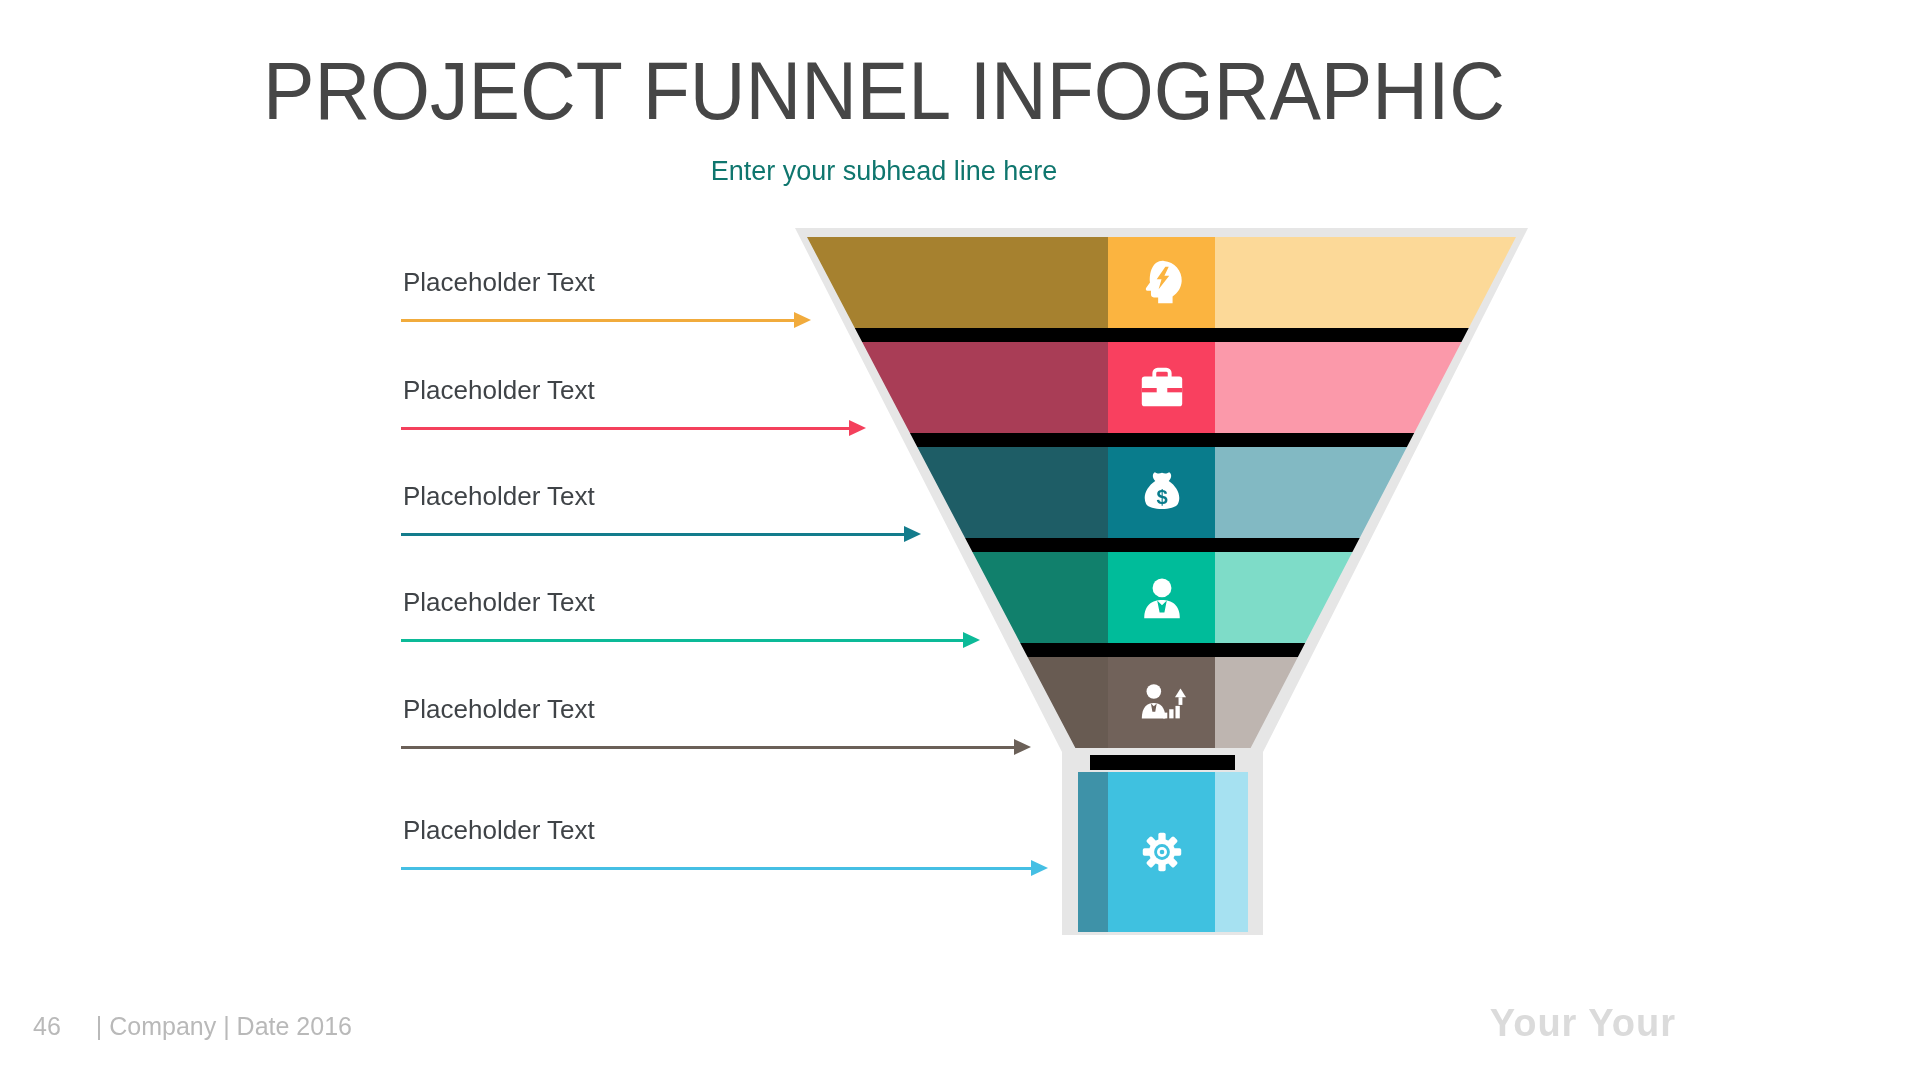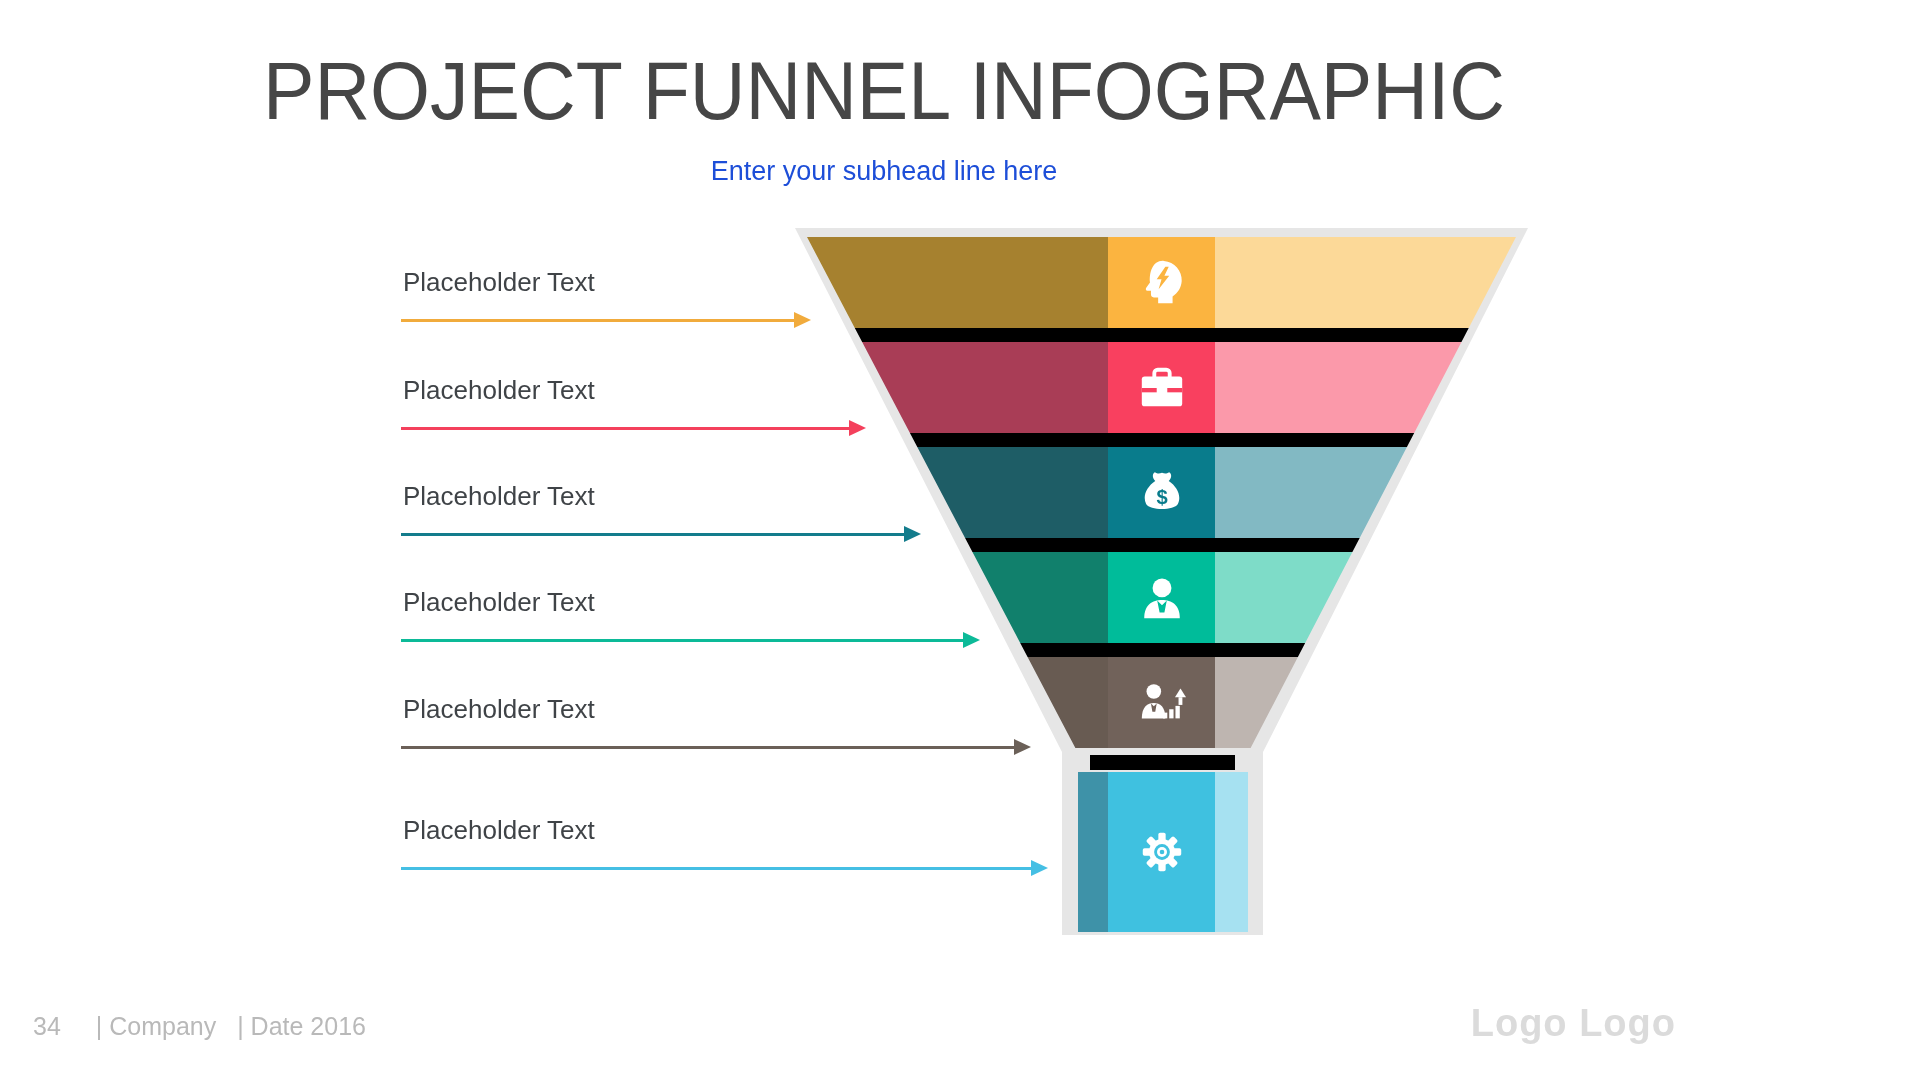--- a/index.html
+++ b/index.html
@@ -2,39 +2,39 @@
 <html><head>
 <meta charset="utf-8">
 <style>
   html,body{margin:0;padding:0;background:#fff;}
   .slide{position:relative;width:1768px;height:1080px;background:#ffffff;overflow:hidden;
          font-family:"Liberation Sans","DejaVu Sans",sans-serif;}
   .title{position:absolute;top:46px;left:0;width:100%;text-align:center;
          font-size:82px;font-weight:400;color:#464646;letter-spacing:0px;
          transform:scaleX(0.94);transform-origin:50% 50%;white-space:nowrap;line-height:1.1;}
   .subtitle{position:absolute;top:155px;left:0;width:100%;text-align:center;
-            font-size:27px;color:#1d4ed8;line-height:1.2;}
+            font-size:27px;color:#0f766e;line-height:1.2;}
   
   .funnel{position:absolute;left:790px;top:225px;width:740px;height:712px;}
   .funnel-outline{position:absolute;left:0;top:0;width:740px;height:712px;background:#e6e6e6;
     clip-path:polygon(5px 3px,738px 3px,473px 527px,473px 710px,272px 710px,272px 527px);}
   .funnel-inner{position:absolute;left:0;top:0;width:740px;height:712px;
     clip-path:polygon(17px 12px,726px 12px,458px 528px,458px 707px,288px 707px,288px 528px);}
   .band-zone{position:absolute;}
   .separator{position:absolute;background:#000;}
   .icon-cell{position:absolute;left:318px;width:107px;display:flex;align-items:center;justify-content:center;}
   
   .row-label{position:absolute;left:403px;font-size:26px;color:#3f4347;line-height:30px;}
   .row-arrow{position:absolute;left:401px;height:16px;display:flex;align-items:center;}
   .arrow-line{flex:1;height:3px;}
   .arrow-head{width:0;height:0;border-top:8px solid transparent;border-bottom:8px solid transparent;}
   
   .footer{position:absolute;left:33px;top:1012px;font-size:25px;color:#b9b9b9;white-space:nowrap;}
   .footer .pg{margin-right:28px;}
-  .footer .co{margin-right:14px;}
+  .footer .co{}
   .logo{position:absolute;right:92px;top:1002px;font-size:38px;font-weight:700;color:#dbdbdb;letter-spacing:1px;}
 </style>
 </head>
 <body>
 
 <div class="slide">
   <div class="title">PROJECT FUNNEL INFOGRAPHIC</div>
   <div class="subtitle">Enter your subhead line here</div>
 
   <div class="funnel">
@@ -150,18 +150,18 @@
         <div class="arrow-head" style="border-left: 17px solid rgb(107, 96, 88);"></div>
       </div>
       <div class="row-label" style="top: 815px;">Placeholder Text</div>
       <div class="row-arrow" style="top: 860px; width: 647px;">
         <div class="arrow-line" style="background: rgb(69, 191, 228);"></div>
         <div class="arrow-head" style="border-left: 17px solid rgb(69, 191, 228);"></div>
       </div>
     </div>
 
   <div class="footer">
-    <span class="pg">34</span>
+    <span class="pg">46</span>
     <span class="co">| Company</span>
     <span>| Date 2016</span>
   </div>
-  <div class="logo">Logo Logo</div>
+  <div class="logo">Your Your</div>
 </div>
 
 </body></html>

